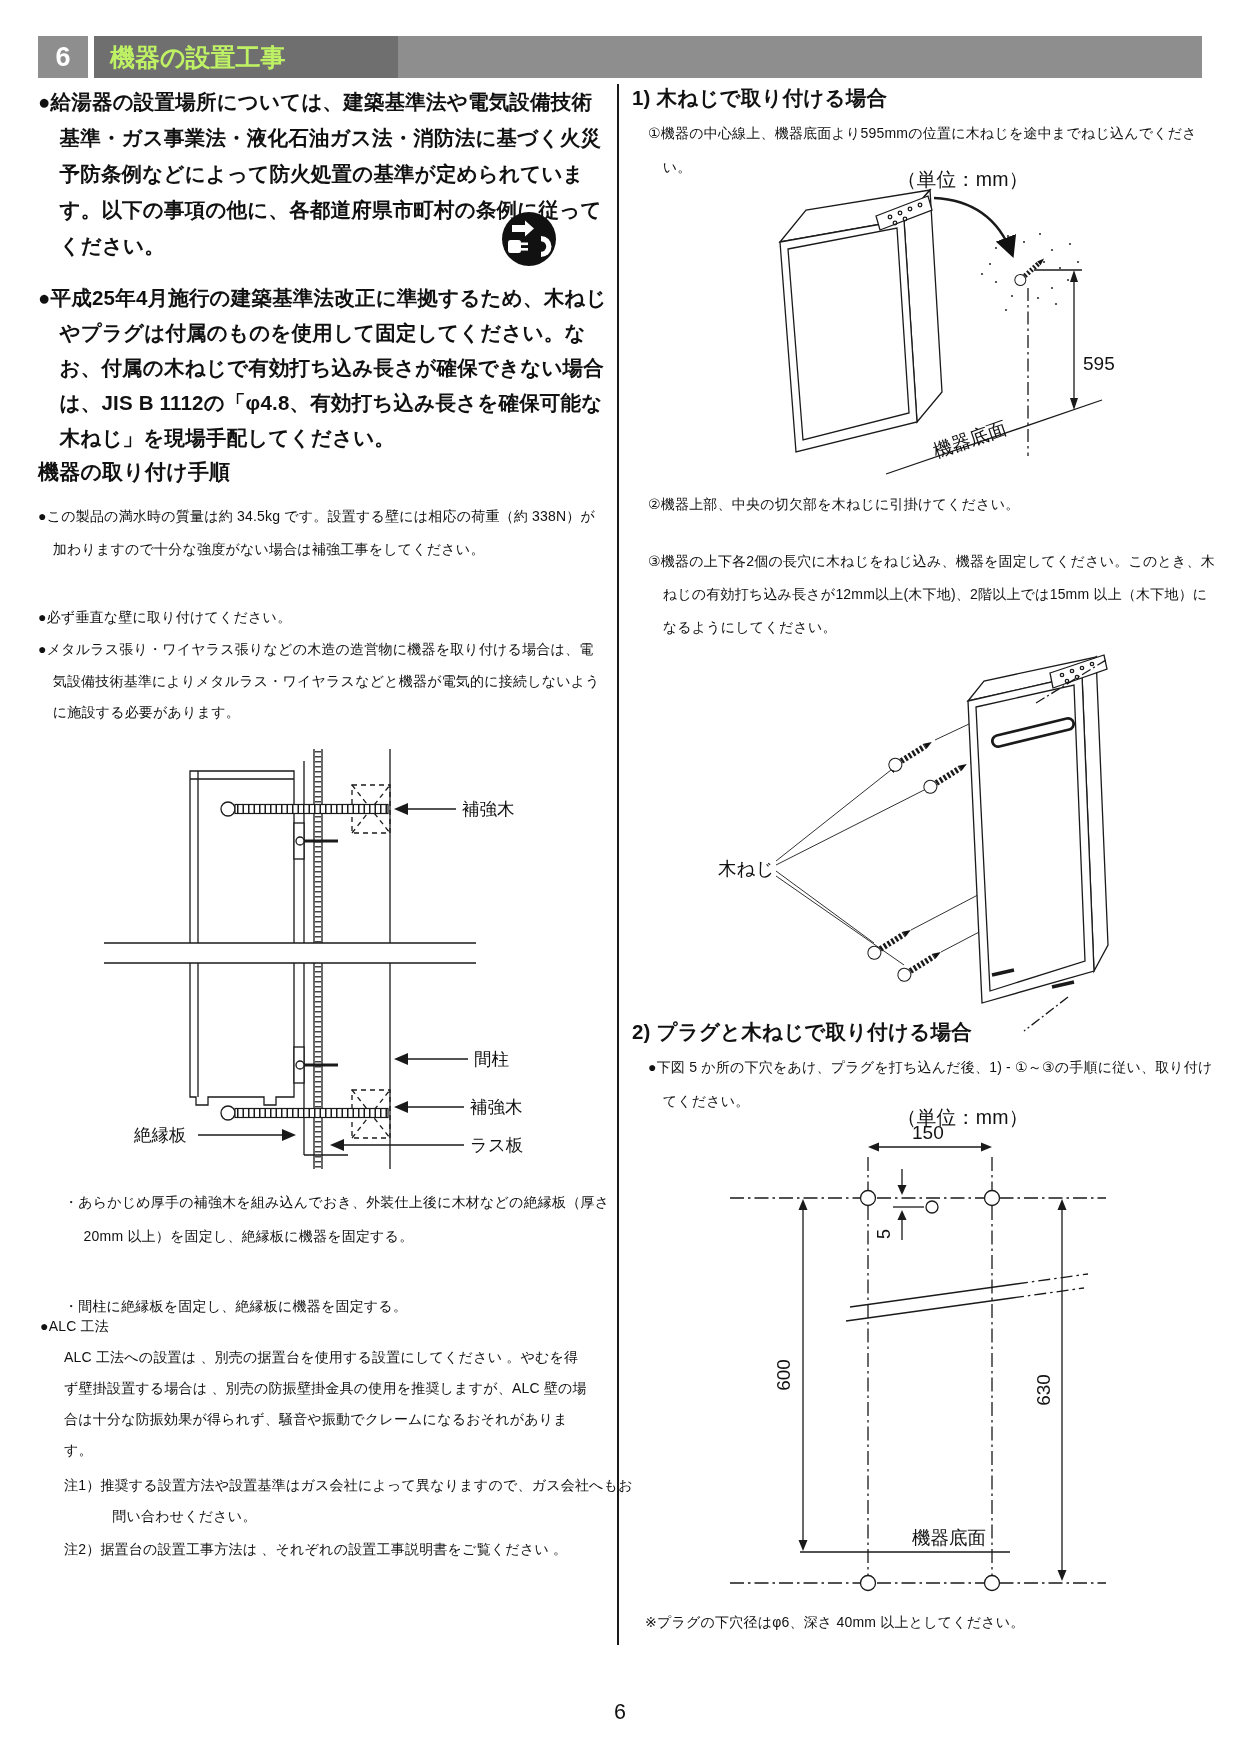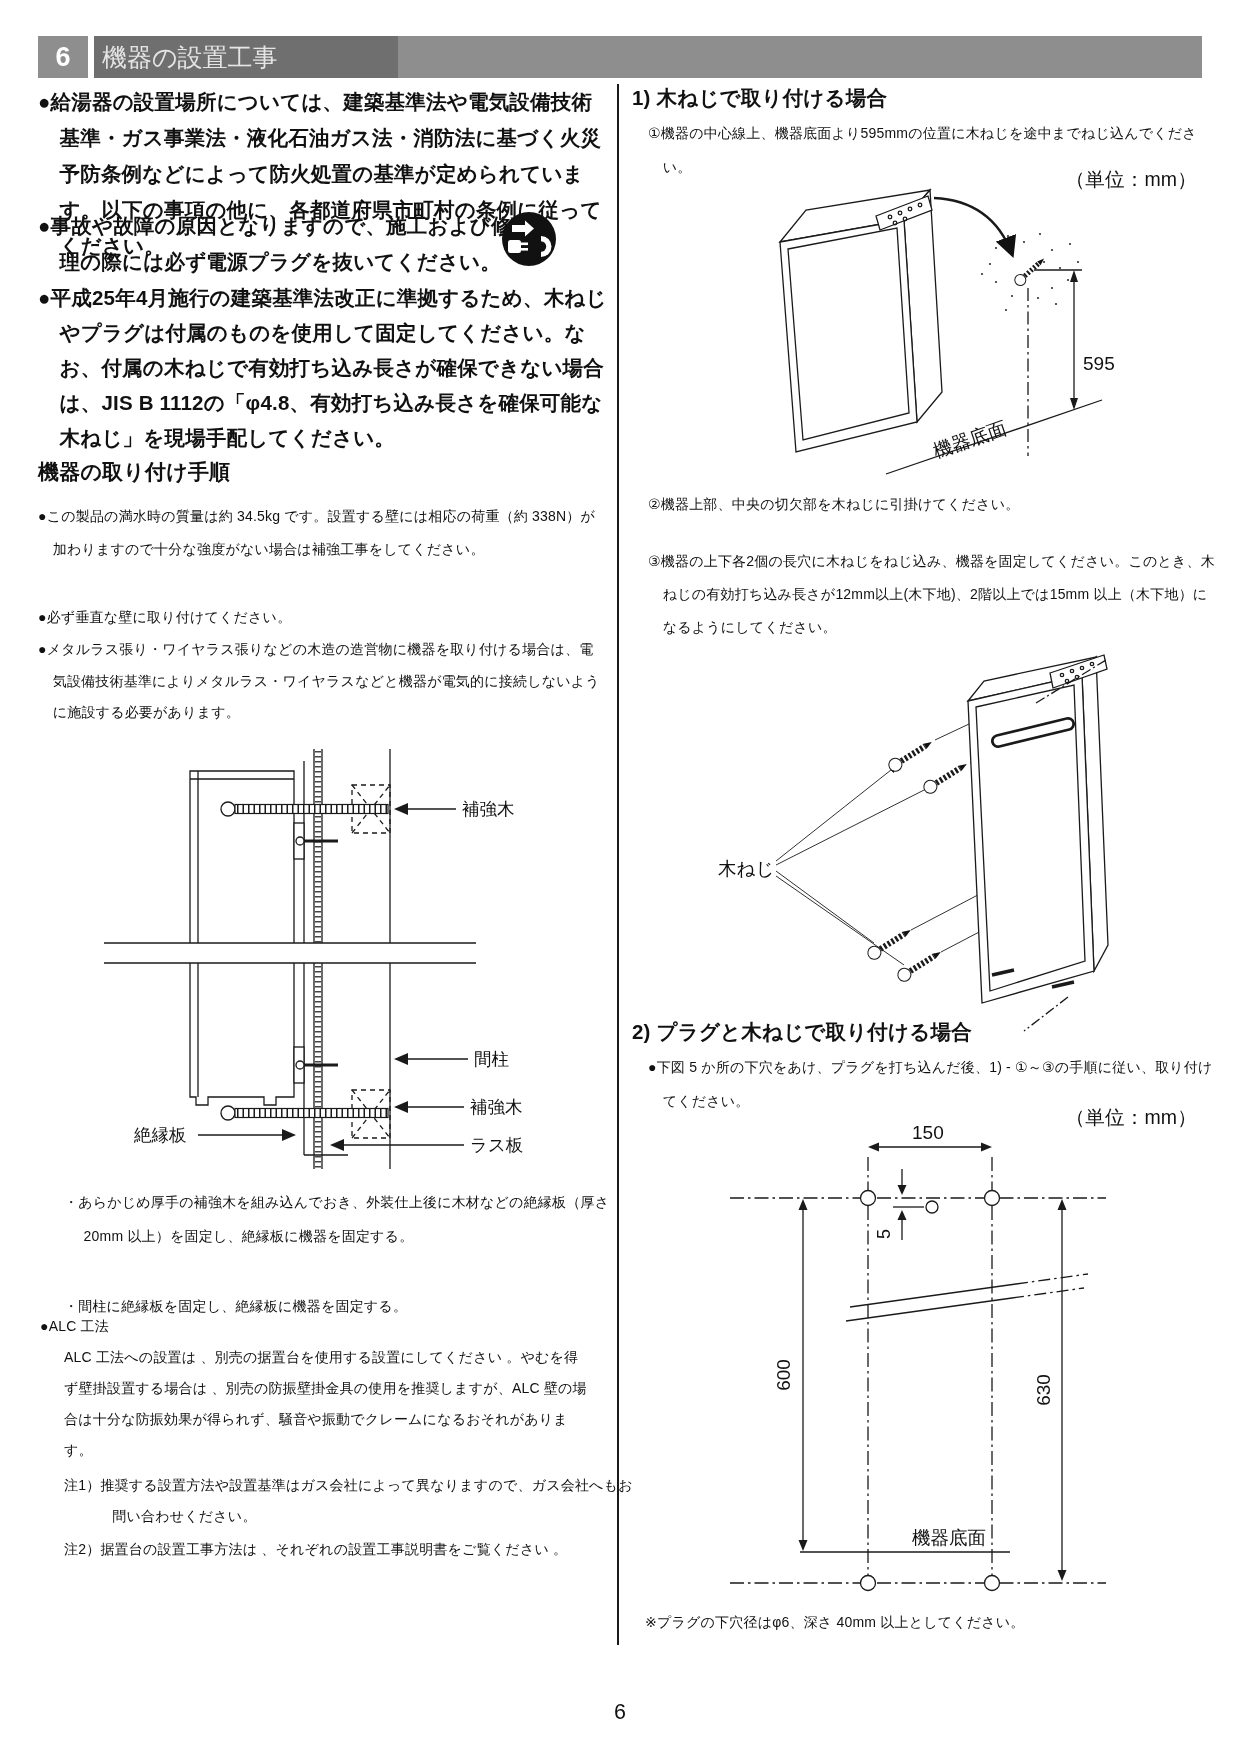--- a/index.html
+++ b/index.html
@@ -5,49 +5,48 @@
   html,body{margin:0;padding:0;background:#e8e8e8}
   .page{position:relative;width:1240px;height:1754px;background:#ffffff;margin:0 auto;
         font-family:"Liberation Sans","DejaVu Sans",sans-serif;color:#111;overflow:hidden}
   .abs{position:absolute}
   .jp{letter-spacing:.2px}
   .hang{padding-left:1.05em;text-indent:-1.05em}
   .hang14{padding-left:1.4em;text-indent:-1.4em}
   .hang34{padding-left:3.45em;text-indent:-3.45em}
   .intro{font-size:20.5px;line-height:36px;font-weight:bold}
   .body19{font-size:14px;line-height:33px}
-  .unit{font-size:19.5px;text-align:right;width:300px;left:897px}
+  .unit{font-size:19.5px;width:300px;left:897px}
   .heading1{font-size:21px;font-weight:bold}
   .sechead{font-size:20.5px;font-weight:bold}
   .divider{width:2px;background:#1a1a1a}
   .hdr{background:#8e8e8e}
   .hdr .num{position:absolute;left:0;top:0;width:50px;height:42px;display:flex;align-items:center;
             justify-content:center;color:#fff;font-size:27px;font-weight:bold}
   .hdr .gap{position:absolute;left:50px;top:0;width:6px;height:42px;background:#fff}
-  .hdr .ttl{position:absolute;left:56px;top:0;width:304px;height:42px;background:#6f6f6f;color:#e5e5e5;
-            font-size:25px;font-weight:normal;line-height:42px;padding-left:8px;box-sizing:border-box}
+  .hdr .ttl{position:absolute;left:56px;top:0;width:304px;height:42px;background:#6f6f6f;color:#bef264;
+            font-size:25px;font-weight:bold;line-height:42px;padding-left:16px;box-sizing:border-box}
   .pageno{font-size:21.5px;text-align:center;width:1240px;left:0}
   svg text{font-family:"Liberation Sans","DejaVu Sans",sans-serif;fill:#111}
 </style>
 </head>
 <body>
 
 <div class="page">
 
   <div class="abs hdr" style="left:38px;top:36px;width:1164px;height:42px">
     <div class="num">6</div>
     <div class="gap"></div>
     <div class="ttl">機器の設置工事</div>
   </div>
 
   <div class="abs divider" style="left:617px;top:84px;height:1561px"></div>
 
   <div class="abs jp intro hang" style="left:38px;top:84px;width:552px">●給湯器の設置場所については、建築基準法や電気設備技術基準・ガス事業法・液化石油ガス法・消防法に基づく火災予防条例などによって防火処置の基準が定められています。以下の事項の他に、各都道府県市町村の条例に従ってください。</div>
 
-  <div class="abs jp intro hang" style="left:38px;top:208px;width:462px">●事故や故障の原因となりますので、施工および修理の際には必ず電源プラグを抜いてください。</div>
 
   <svg class="abs" style="left:500px;top:210px" width="58" height="58" viewBox="0 0 58 58">
     <circle cx="29" cy="29" r="27" fill="#111"></circle>
     <path d="M12,15 h13 v-4.5 l9,8 -9,8 V22 H12 Z" fill="#fff"></path>
     <rect x="8" y="30" width="13" height="13" rx="2.5" fill="#fff"></rect>
     <rect x="21" y="32.5" width="7" height="2.6" fill="#fff"></rect>
     <rect x="21" y="38" width="7" height="2.6" fill="#fff"></rect>
     <circle cx="41" cy="36.5" r="10.5" fill="#fff"></circle>
     <rect x="28" y="25" width="13" height="23" fill="#111"></rect>
     <circle cx="41" cy="36.5" r="5.2" fill="#111"></circle>

